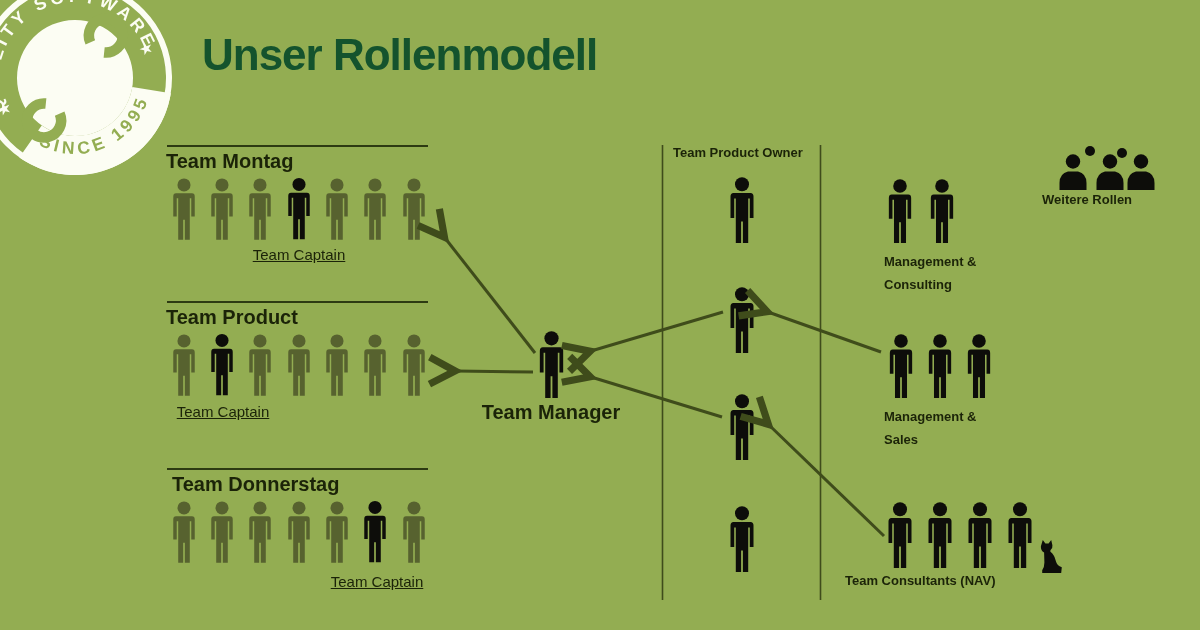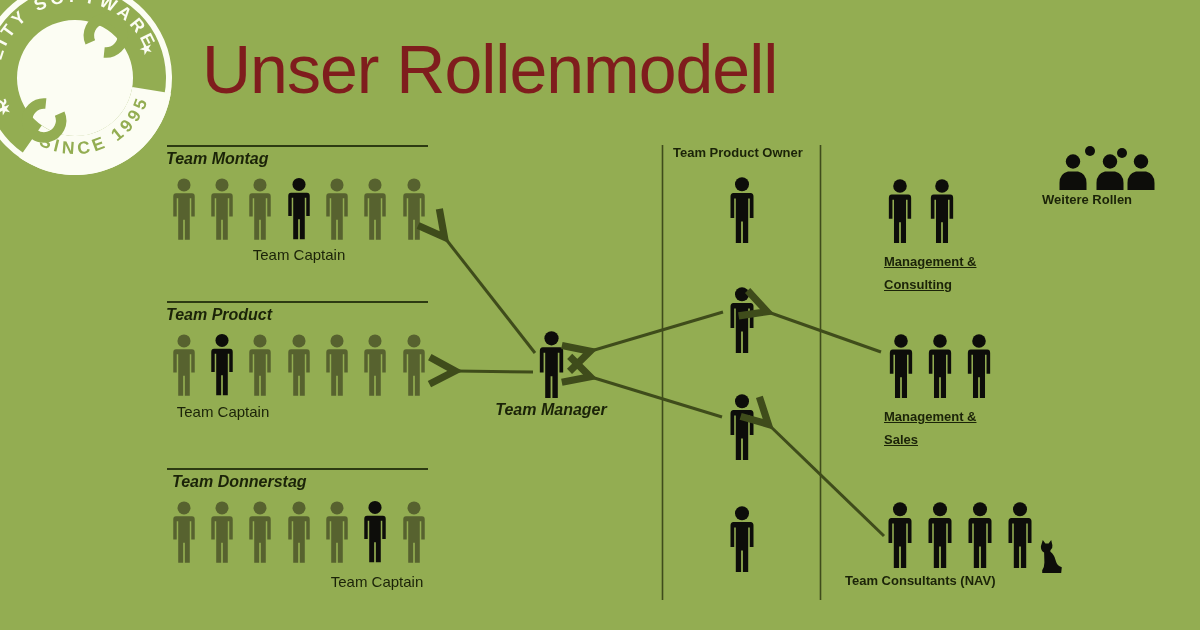--- a/index.html
+++ b/index.html
@@ -6,25 +6,25 @@
     --background:#93ad52; --olive:#57622f; --black:#0d0d0a;
     --line:#3f4c1b; --headerline:#2d3a12; --text:#1b2308; --white:#fcfdf3;
   }
   html,body{margin:0;padding:0;}
   body{font-family:"Liberation Sans","DejaVu Sans",sans-serif;}
   #stage{position:relative;width:1200px;height:630px;background:var(--background);overflow:hidden;}
   #gfx{position:absolute;left:0;top:0;width:1200px;height:630px;}
   .lbl{position:absolute;color:var(--text);line-height:1.15;}
   .bold{font-weight:bold;}
   .center{text-align:center;}
-  .pre{white-space:pre-line;text-decoration:underline;}
-  .title{position:absolute;left:202px;top:30px;color:#7f1d1d;font-size:68px;font-weight:normal;letter-spacing:-1px;}
-  .h16{font-size:16px;font-style:italic;}
+  .pre{white-space:pre-line;}
+  .title{position:absolute;left:202px;top:30px;color:#14532d;font-size:44px;font-weight:bold;letter-spacing:-1px;}
+  .h16{font-size:20px;}
   .h15{font-size:13px;}
-  .cap{font-size:15px;font-weight:normal;}
+  .cap{font-size:15px;font-weight:normal;text-decoration:underline;}
   .ml{line-height:23px;}
   svg .olive{fill:var(--olive);}
   svg .blk{fill:var(--black);}
   svg .shaft{stroke:var(--line);stroke-width:3;fill:none;}
   svg .vline{stroke:var(--line);stroke-width:1.6;}
   svg .hline{stroke:var(--headerline);stroke-width:2;}
   svg .stampwhite{fill:var(--white);}
   svg .stampstroke{stroke:var(--white);fill:none;}
   svg .stamptext{fill:var(--white);font-size:17.5px;font-weight:bold;letter-spacing:4px;}
   svg .stamptextgreen{fill:var(--background);font-size:17.5px;font-weight:bold;letter-spacing:4px;}

